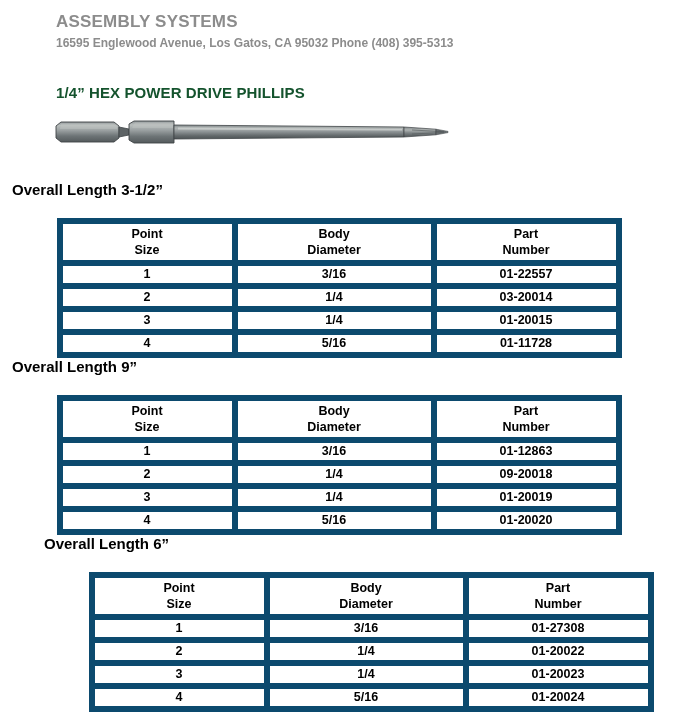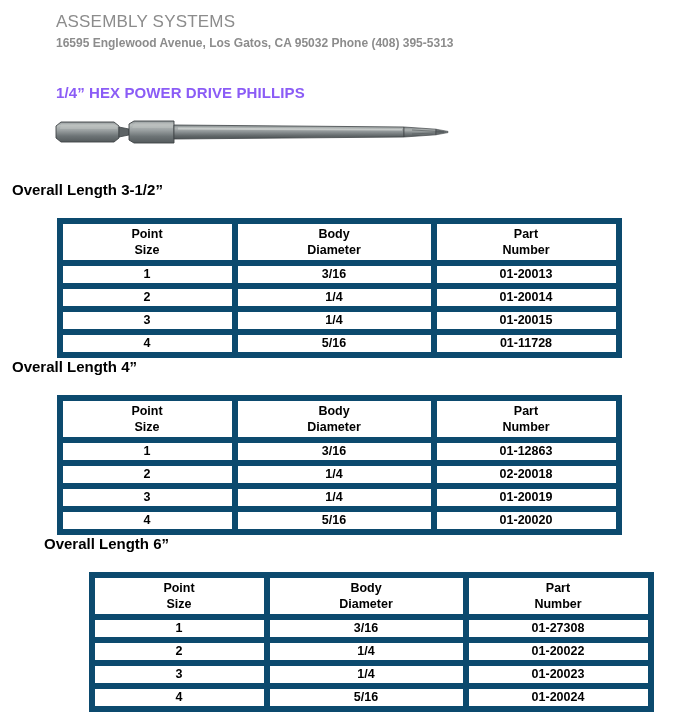--- a/index.html
+++ b/index.html
@@ -18,21 +18,21 @@
 
   
   .company-header {
     position: absolute;
     left: 56px;
     top: 12px;
     width: 600px;
   }
   .company-name {
     font-size: 17px;
-    font-weight: normal;
+    font-weight: bold;
     color: #8c8c8c;
     letter-spacing: 0.2px;
     line-height: 20px;
     white-space: nowrap;
   }
   .company-address {
     font-size: 12px;
     font-weight: bold;
     color: #8c8c8c;
     line-height: 18px;
@@ -40,21 +40,21 @@
     white-space: nowrap;
   }
 
   
   .product-title {
     position: absolute;
     left: 56px;
     top: 84px;
     font-size: 15px;
     font-weight: bold;
-    color: #8b5cf6;
+    color: #14532d;
     letter-spacing: 0.1px;
     white-space: nowrap;
   }
 
   
   .product-image {
     position: absolute;
     left: 52px;
     top: 112px;
     width: 400px;
@@ -187,43 +187,43 @@
         <th class="col-part">
           <span class="th-line">Part</span>
           <span class="th-line">Number</span>
         </th>
       </tr>
     </thead>
     <tbody>
       <tr>
         <td>1</td>
         <td>3/16</td>
-        <td>01-20013</td>
+        <td>01-22557</td>
       </tr>
       <tr>
         <td>2</td>
         <td>1/4</td>
-        <td>01-20014</td>
+        <td>03-20014</td>
       </tr>
       <tr>
         <td>3</td>
         <td>1/4</td>
         <td>01-20015</td>
       </tr>
       <tr>
         <td>4</td>
         <td>5/16</td>
         <td>01-11728</td>
       </tr>
     </tbody>
   </table>
 </div>
 
 <div class="section section-2">
-  <div class="section-heading">Overall Length 4”</div>
+  <div class="section-heading">Overall Length 9”</div>
   <table class="spec-table">
     <thead>
       <tr>
         <th class="col-point">
           <span class="th-line">Point</span>
           <span class="th-line">Size</span>
         </th>
         <th class="col-body">
           <span class="th-line">Body</span>
           <span class="th-line">Diameter</span>
@@ -236,21 +236,21 @@
     </thead>
     <tbody>
       <tr>
         <td>1</td>
         <td>3/16</td>
         <td>01-12863</td>
       </tr>
       <tr>
         <td>2</td>
         <td>1/4</td>
-        <td>02-20018</td>
+        <td>09-20018</td>
       </tr>
       <tr>
         <td>3</td>
         <td>1/4</td>
         <td>01-20019</td>
       </tr>
       <tr>
         <td>4</td>
         <td>5/16</td>
         <td>01-20020</td>

